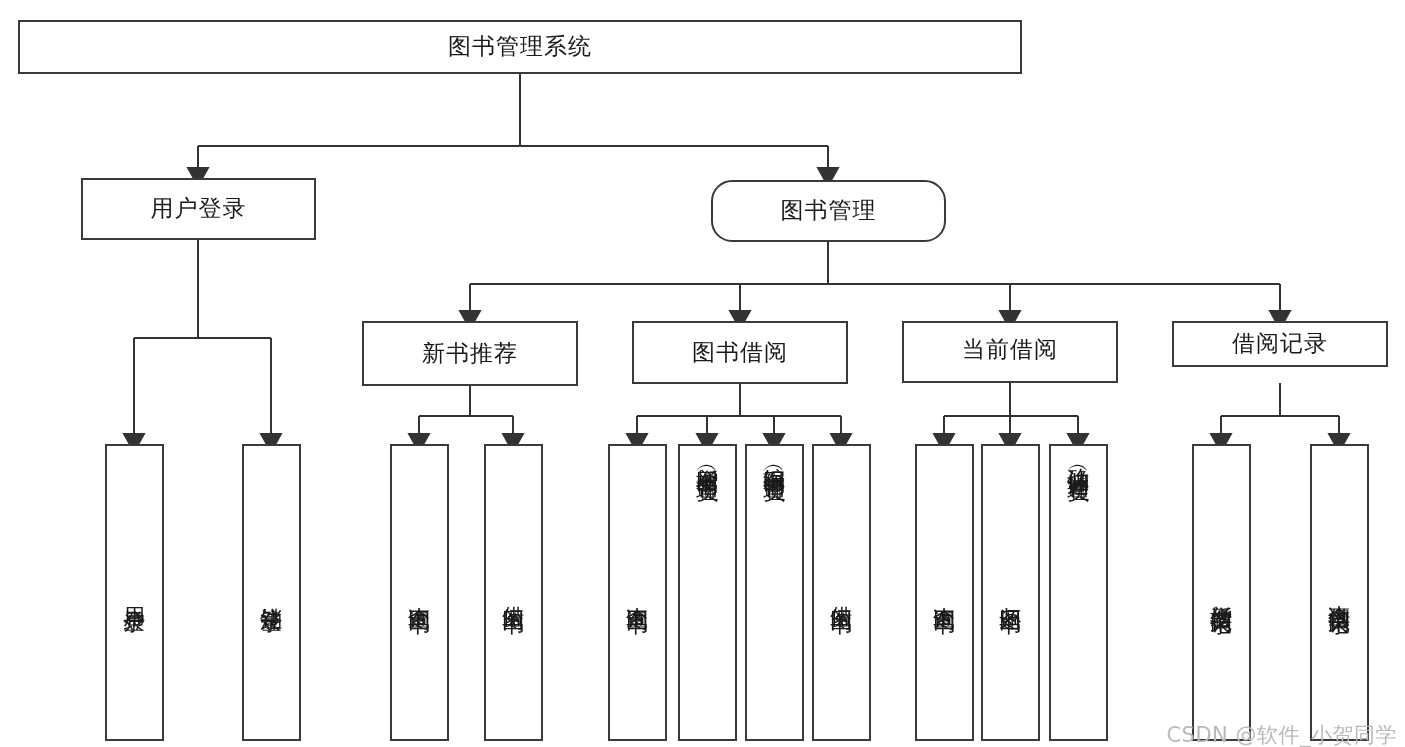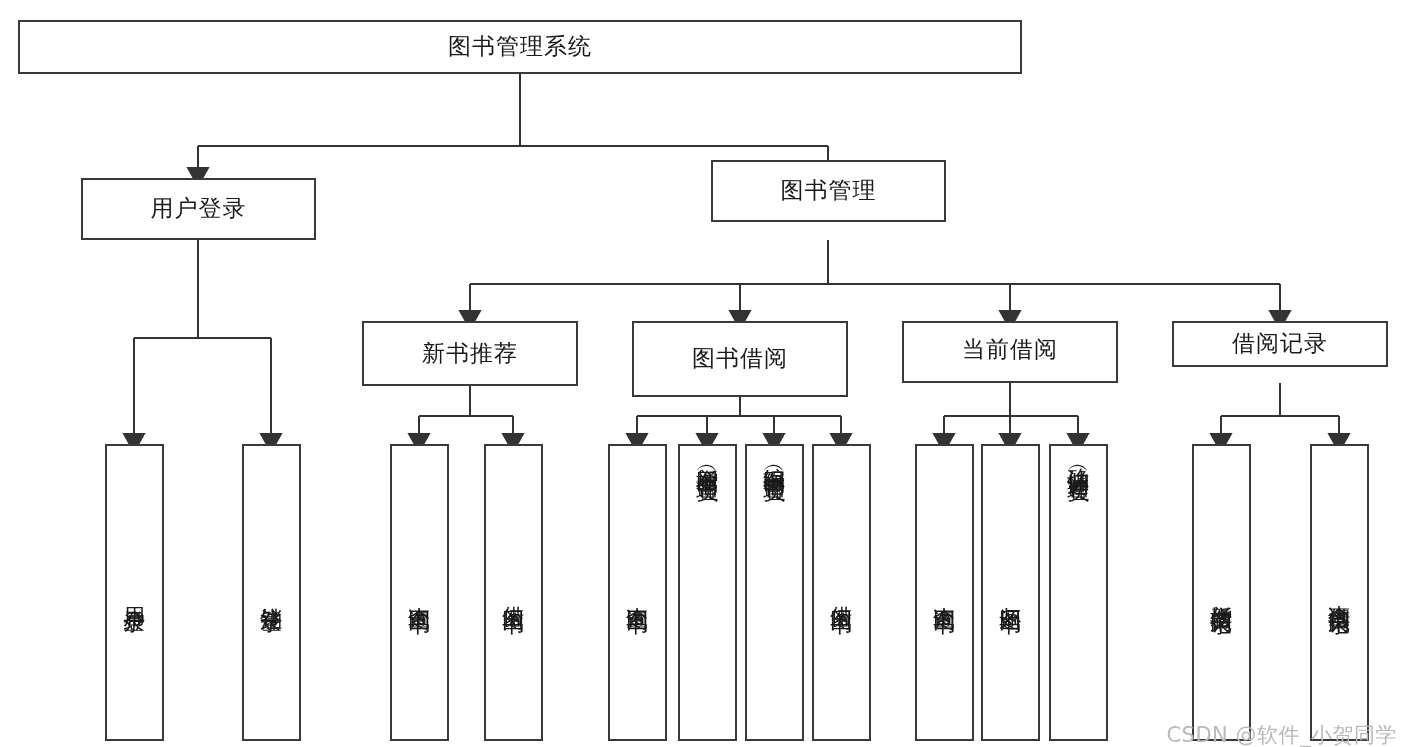--- a/index.html
+++ b/index.html
@@ -75,27 +75,27 @@
     </g>
   </svg>
 
   <div id="nodes">
       <div class="node hbox" style="left: 18px; top: 12px; width: 1004px; height: 54px;">
         <span>图书管理系统</span>
       </div>
       <div class="node hbox" style="left: 81px; top: 170px; width: 235px; height: 62px;">
         <span>用户登录</span>
       </div>
-      <div class="node hbox" style="left: 711px; top: 152px; width: 235px; height: 62px;">
+      <div class="node hbox" style="left: 711px; top: 172px; width: 235px; height: 62px; border-radius: 21px;">
         <span>图书管理</span>
       </div>
       <div class="node hbox" style="left: 362px; top: 313px; width: 216px; height: 65px;">
         <span>新书推荐</span>
       </div>
-      <div class="node hbox" style="left: 632px; top: 313px; width: 216px; height: 76px;">
+      <div class="node hbox" style="left: 632px; top: 313px; width: 216px; height: 63px;">
         <span>图书借阅</span>
       </div>
       <div class="node hbox" style="left: 902px; top: 313px; width: 216px; height: 62px; font-family: Liberation Mono, monospace;">
         <span>当前借阅</span>
       </div>
       <div class="node hbox" style="left: 1172px; top: 313px; width: 216px; height: 46px;">
         <span>借阅记录</span>
       </div>
       <div class="node vbox center" style="left: 105px; top: 436px; width: 59px; height: 297px;">
         <span class="vtext">用户登录</span>

